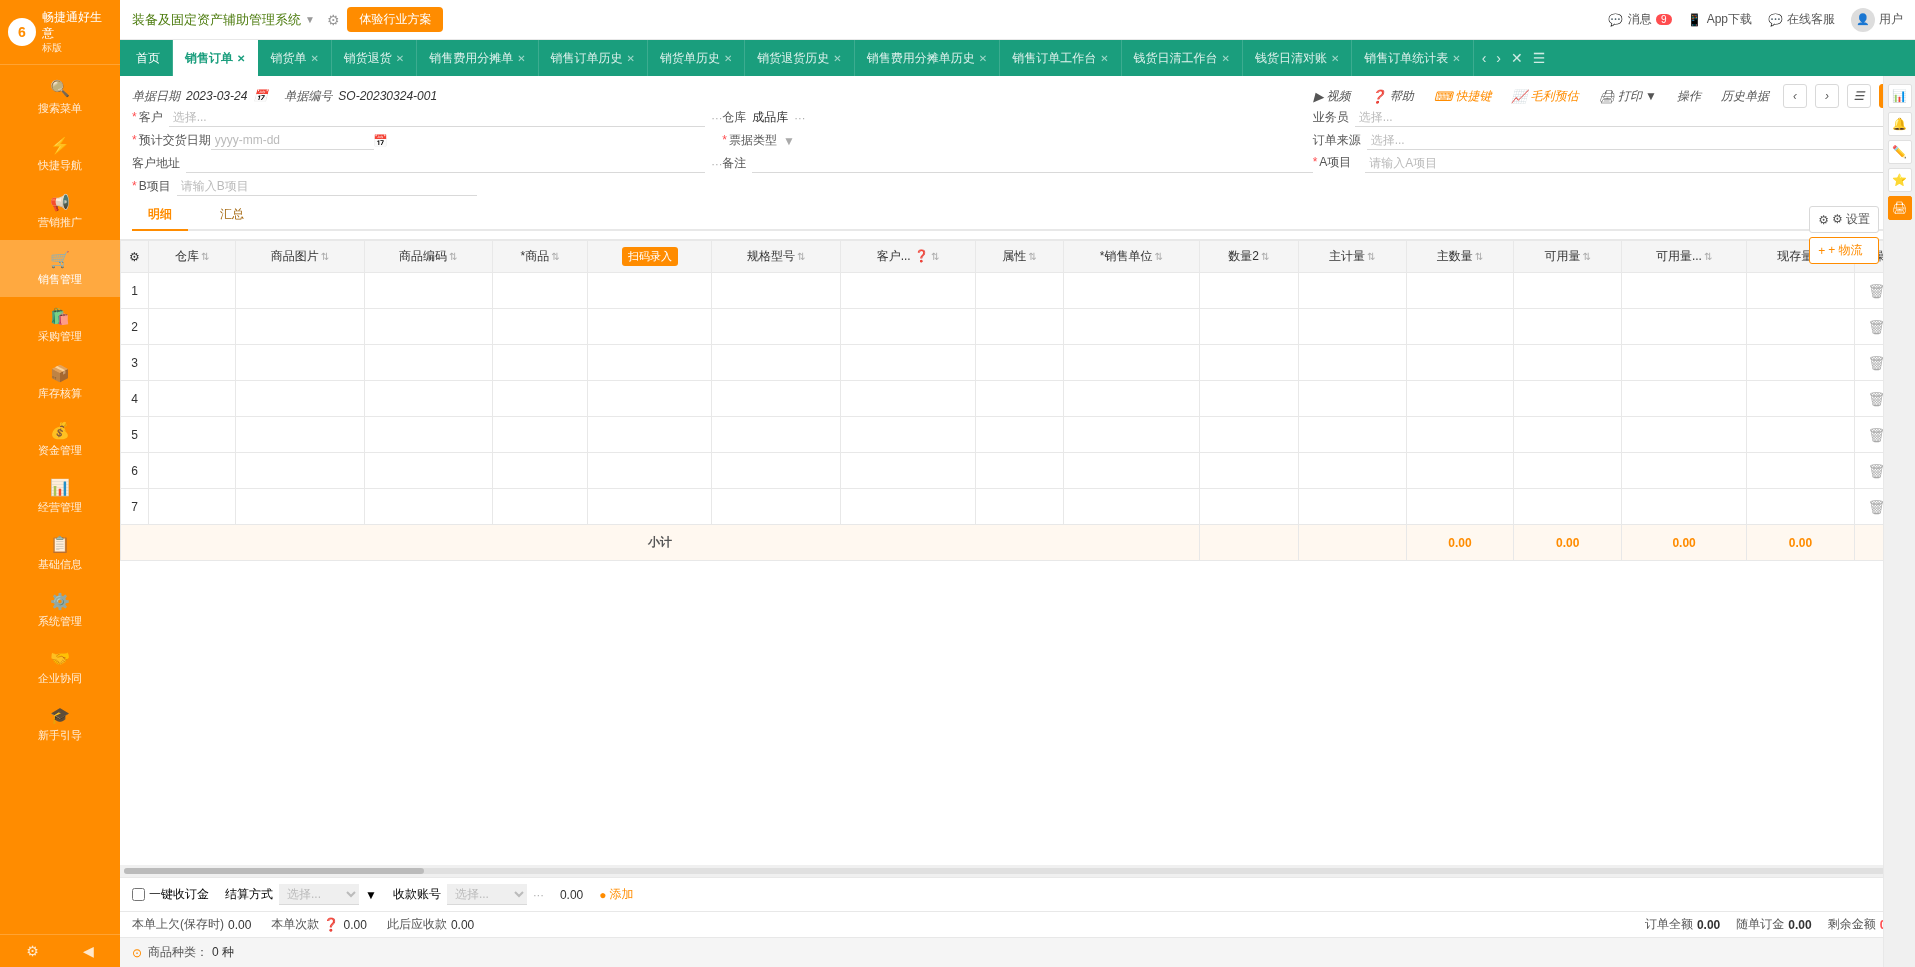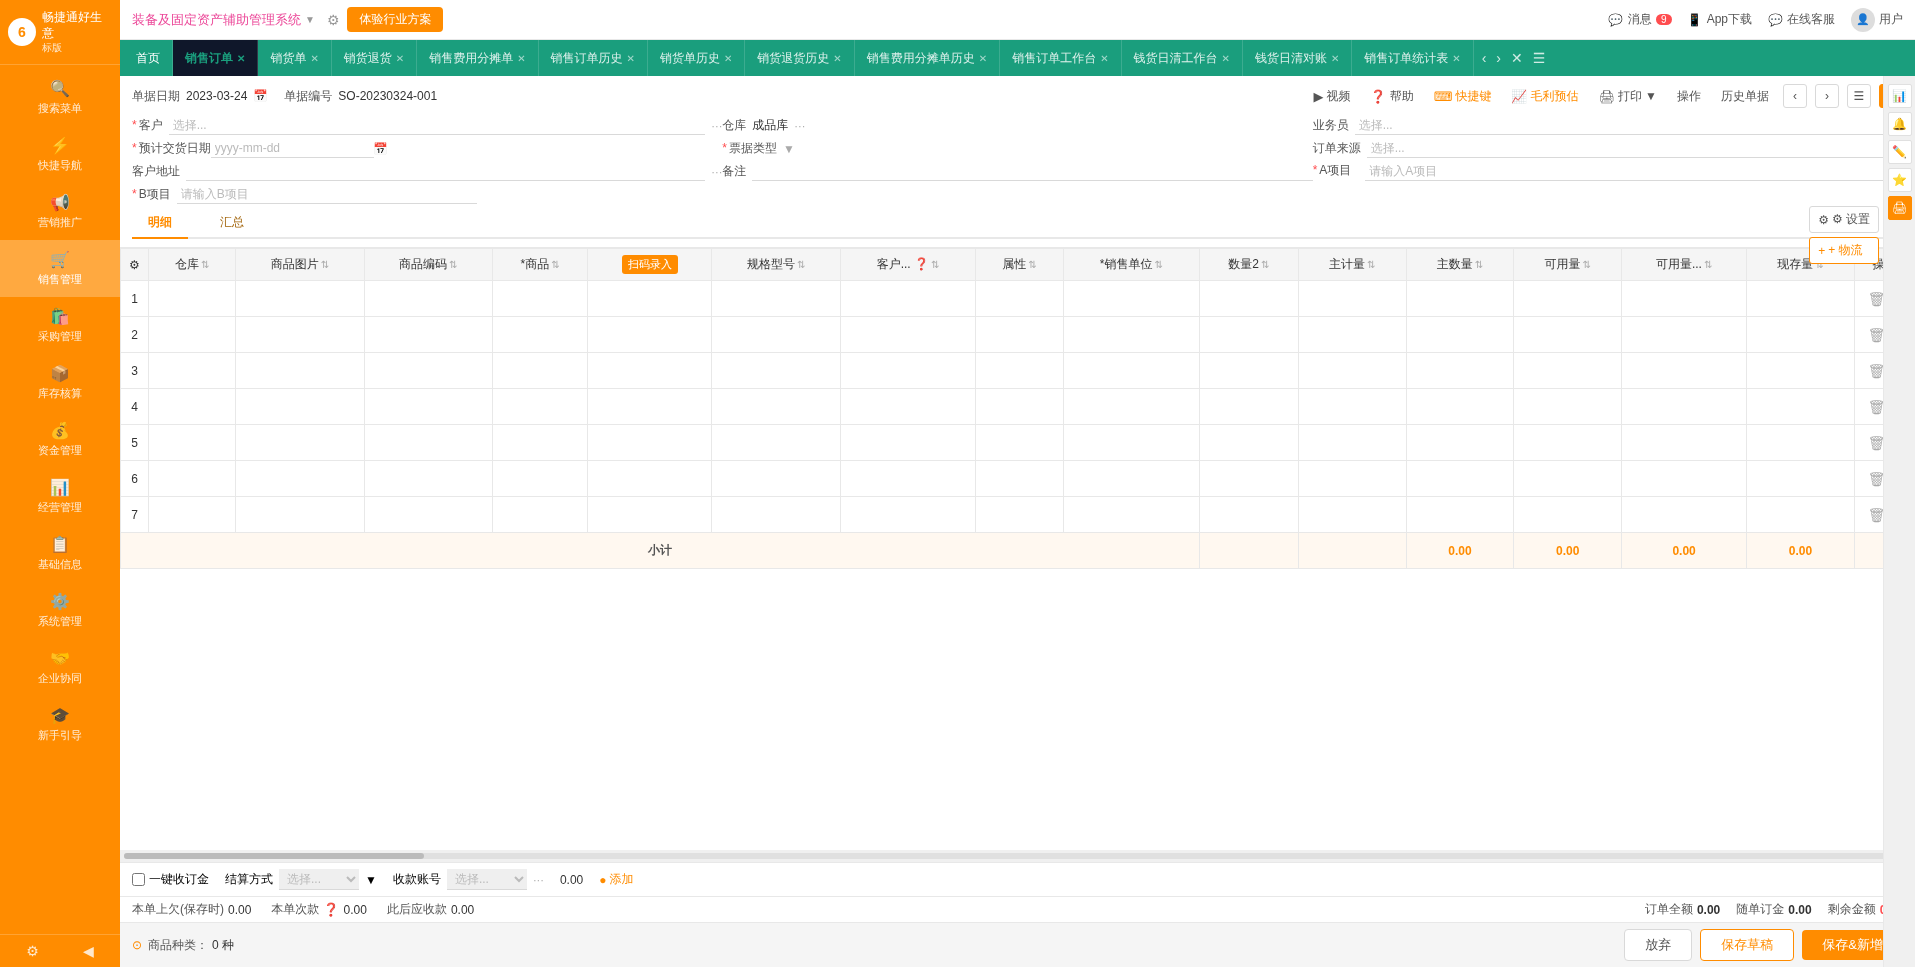--- a/index.html
+++ b/index.html
@@ -17,46 +17,46 @@
     .sidebar-item-label { font-size: 11px; text-align: center; }
     .sidebar-bottom { width: 100%; display: flex; justify-content: space-around; padding: 8px 4px; border-top: 1px solid rgba(255,255,255,0.2); }
     .sidebar-bottom-btn { color: rgba(255,255,255,0.8); cursor: pointer; font-size: 14px; }
 
     
     .main { flex: 1; display: flex; flex-direction: column; overflow: hidden; }
 
     
     .top-header { height: 40px; background: #fff; display: flex; align-items: center; justify-content: space-between; padding: 0 12px; border-bottom: 1px solid #e8e8e8; flex-shrink: 0; }
     .top-header-left { display: flex; align-items: center; gap: 8px; }
-    .system-title { font-size: 13px; color: #ec4899; }
+    .system-title { font-size: 13px; color: #4d7c0f; }
     .system-title-dropdown { display: flex; align-items: center; gap: 4px; cursor: pointer; }
     .dropdown-arrow { color: #999; font-size: 10px; }
     .gear-icon { color: #999; cursor: pointer; font-size: 14px; margin-left: 4px; }
     .industry-btn { background: #ff8c00; color: #fff; border: none; padding: 4px 12px; border-radius: 4px; cursor: pointer; font-size: 12px; }
     .top-header-right { display: flex; align-items: center; gap: 16px; }
     .header-right-item { display: flex; align-items: center; gap: 4px; color: #555; cursor: pointer; font-size: 12px; }
     .header-badge { background: #ff4d4f; color: #fff; border-radius: 10px; padding: 0 4px; font-size: 10px; min-width: 16px; text-align: center; }
     .user-avatar { width: 24px; height: 24px; background: #ddd; border-radius: 50%; display: flex; align-items: center; justify-content: center; color: #666; font-size: 11px; }
 
     
     .tab-bar { height: 36px; background: #1a9e7d; display: flex; align-items: center; padding: 0 4px; gap: 0; flex-shrink: 0; overflow: hidden; }
     .tab-item { height: 36px; display: flex; align-items: center; padding: 0 12px; cursor: pointer; color: rgba(255,255,255,0.85); white-space: nowrap; font-size: 12px; border-right: 1px solid rgba(255,255,255,0.15); flex-shrink: 0; }
-    .tab-item.active { background: #0f172a; color: #1a9e7d; font-weight: bold; }
+    .tab-item.active { background: #ffffff; color: #1a9e7d; font-weight: bold; }
     .tab-item .tab-close { margin-left: 4px; color: rgba(255,255,255,0.6); font-size: 10px; }
     .tab-item.active .tab-close { color: #1a9e7d; }
     .tab-bar-nav { display: flex; align-items: center; gap: 2px; margin-left: 4px; }
     .tab-nav-btn { color: rgba(255,255,255,0.8); cursor: pointer; background: none; border: none; font-size: 14px; padding: 2px 4px; }
     .tab-home { background: #1a9e7d; color: #fff; }
 
     
     .content-area { flex: 1; background: #f0f2f5; display: flex; flex-direction: column; overflow: hidden; }
 
     
     .form-area { background: #fff; padding: 8px 12px; border-bottom: 1px solid #e8e8e8; flex-shrink: 0; }
-    .form-top-bar { display: flex; justify-content: space-between; margin-bottom: 8px; }
+    .form-top-bar { display: flex; justify-content: space-between; margin-bottom: 0; font-style: italic; }
     .form-top-left { display: flex; align-items: center; gap: 16px; }
     .form-field-inline { display: flex; align-items: center; gap: 6px; }
     .form-label { color: #555; white-space: nowrap; }
     .form-label.required::before { content: '*'; color: #ff4d4f; margin-right: 2px; }
     .form-value { color: #333; }
     .form-top-right { display: flex; align-items: center; gap: 8px; }
     .toolbar-btn { display: flex; align-items: center; gap: 3px; cursor: pointer; color: #555; font-size: 12px; padding: 2px 6px; }
     .toolbar-btn.orange { color: #ff8c00; }
     .toolbar-btn .icon { font-size: 13px; }
     .action-icon-btn { width: 24px; height: 24px; border: 1px solid #d9d9d9; border-radius: 3px; display: flex; align-items: center; justify-content: center; cursor: pointer; color: #555; }
@@ -765,25 +765,20 @@
       </div>
 
       <div class="bottom-action-bar">
         <div class="bottom-action-left">
           <div class="summary-item">
             <span class="goods-icon">⊙</span>
             <span>商品种类：</span>
             <span class="val">0 种</span>
           </div>
         </div>
-        <div class="bottom-action-right">
-          <button class="btn-abandon">放弃</button>
-          <button class="btn-save-draft">保存草稿</button>
-          <button class="btn-save-new">保存&amp;新增</button>
-        </div>
       </div>
 
       <div class="right-panel">
         <div class="right-panel-btn">📊</div>
         <div class="right-panel-btn">🔔</div>
         <div class="right-panel-btn">✏️</div>
         <div class="right-panel-btn">⭐</div>
         <div class="right-panel-btn active">🖨</div>
       </div>
     </div>

